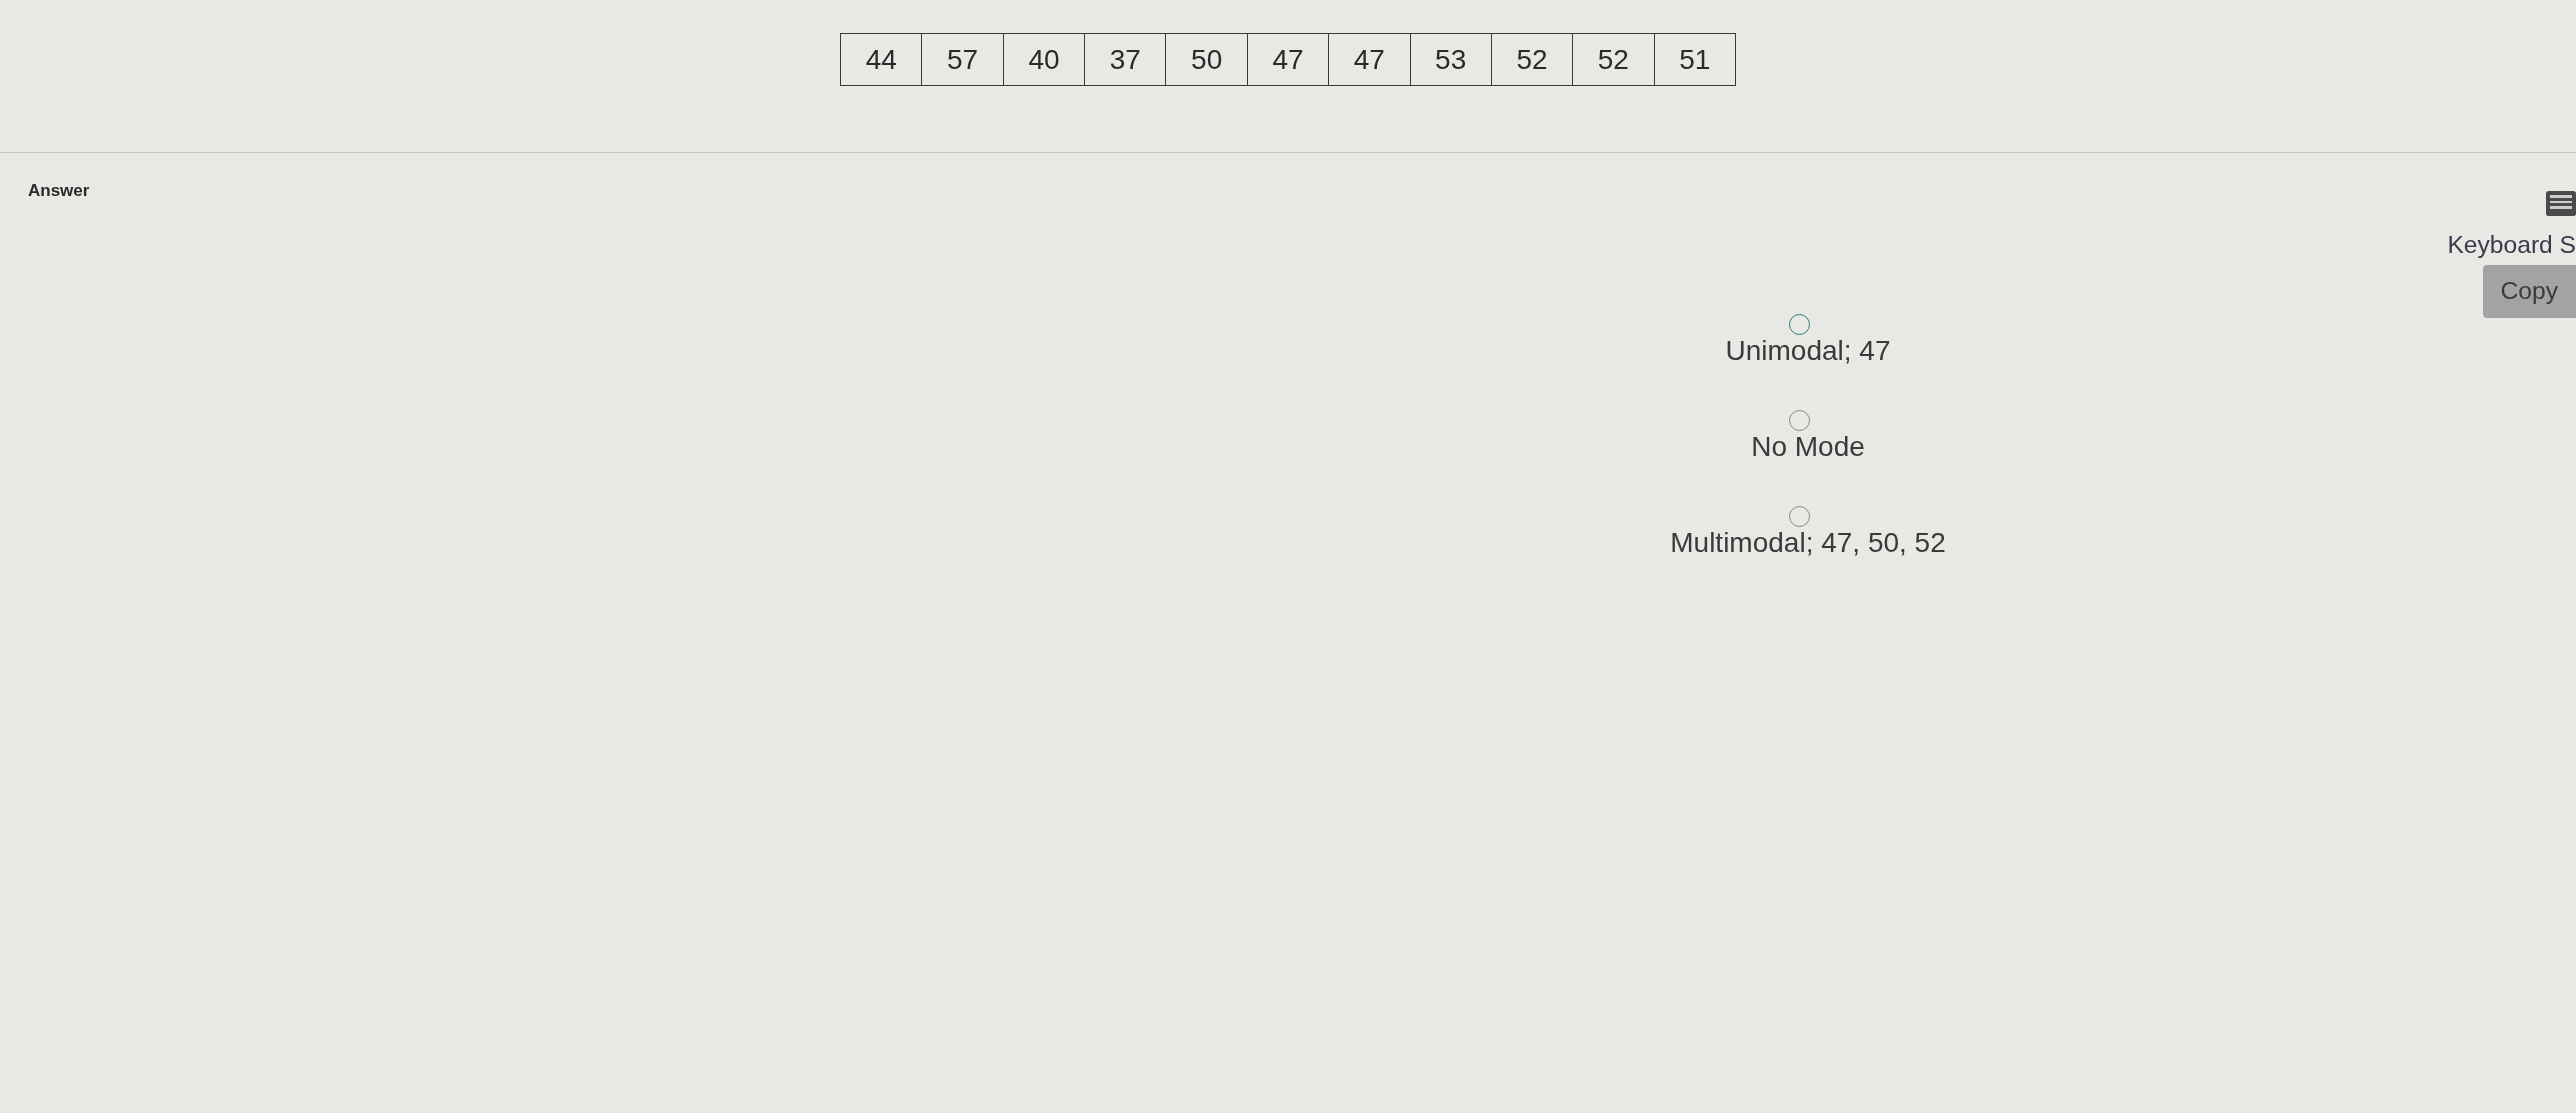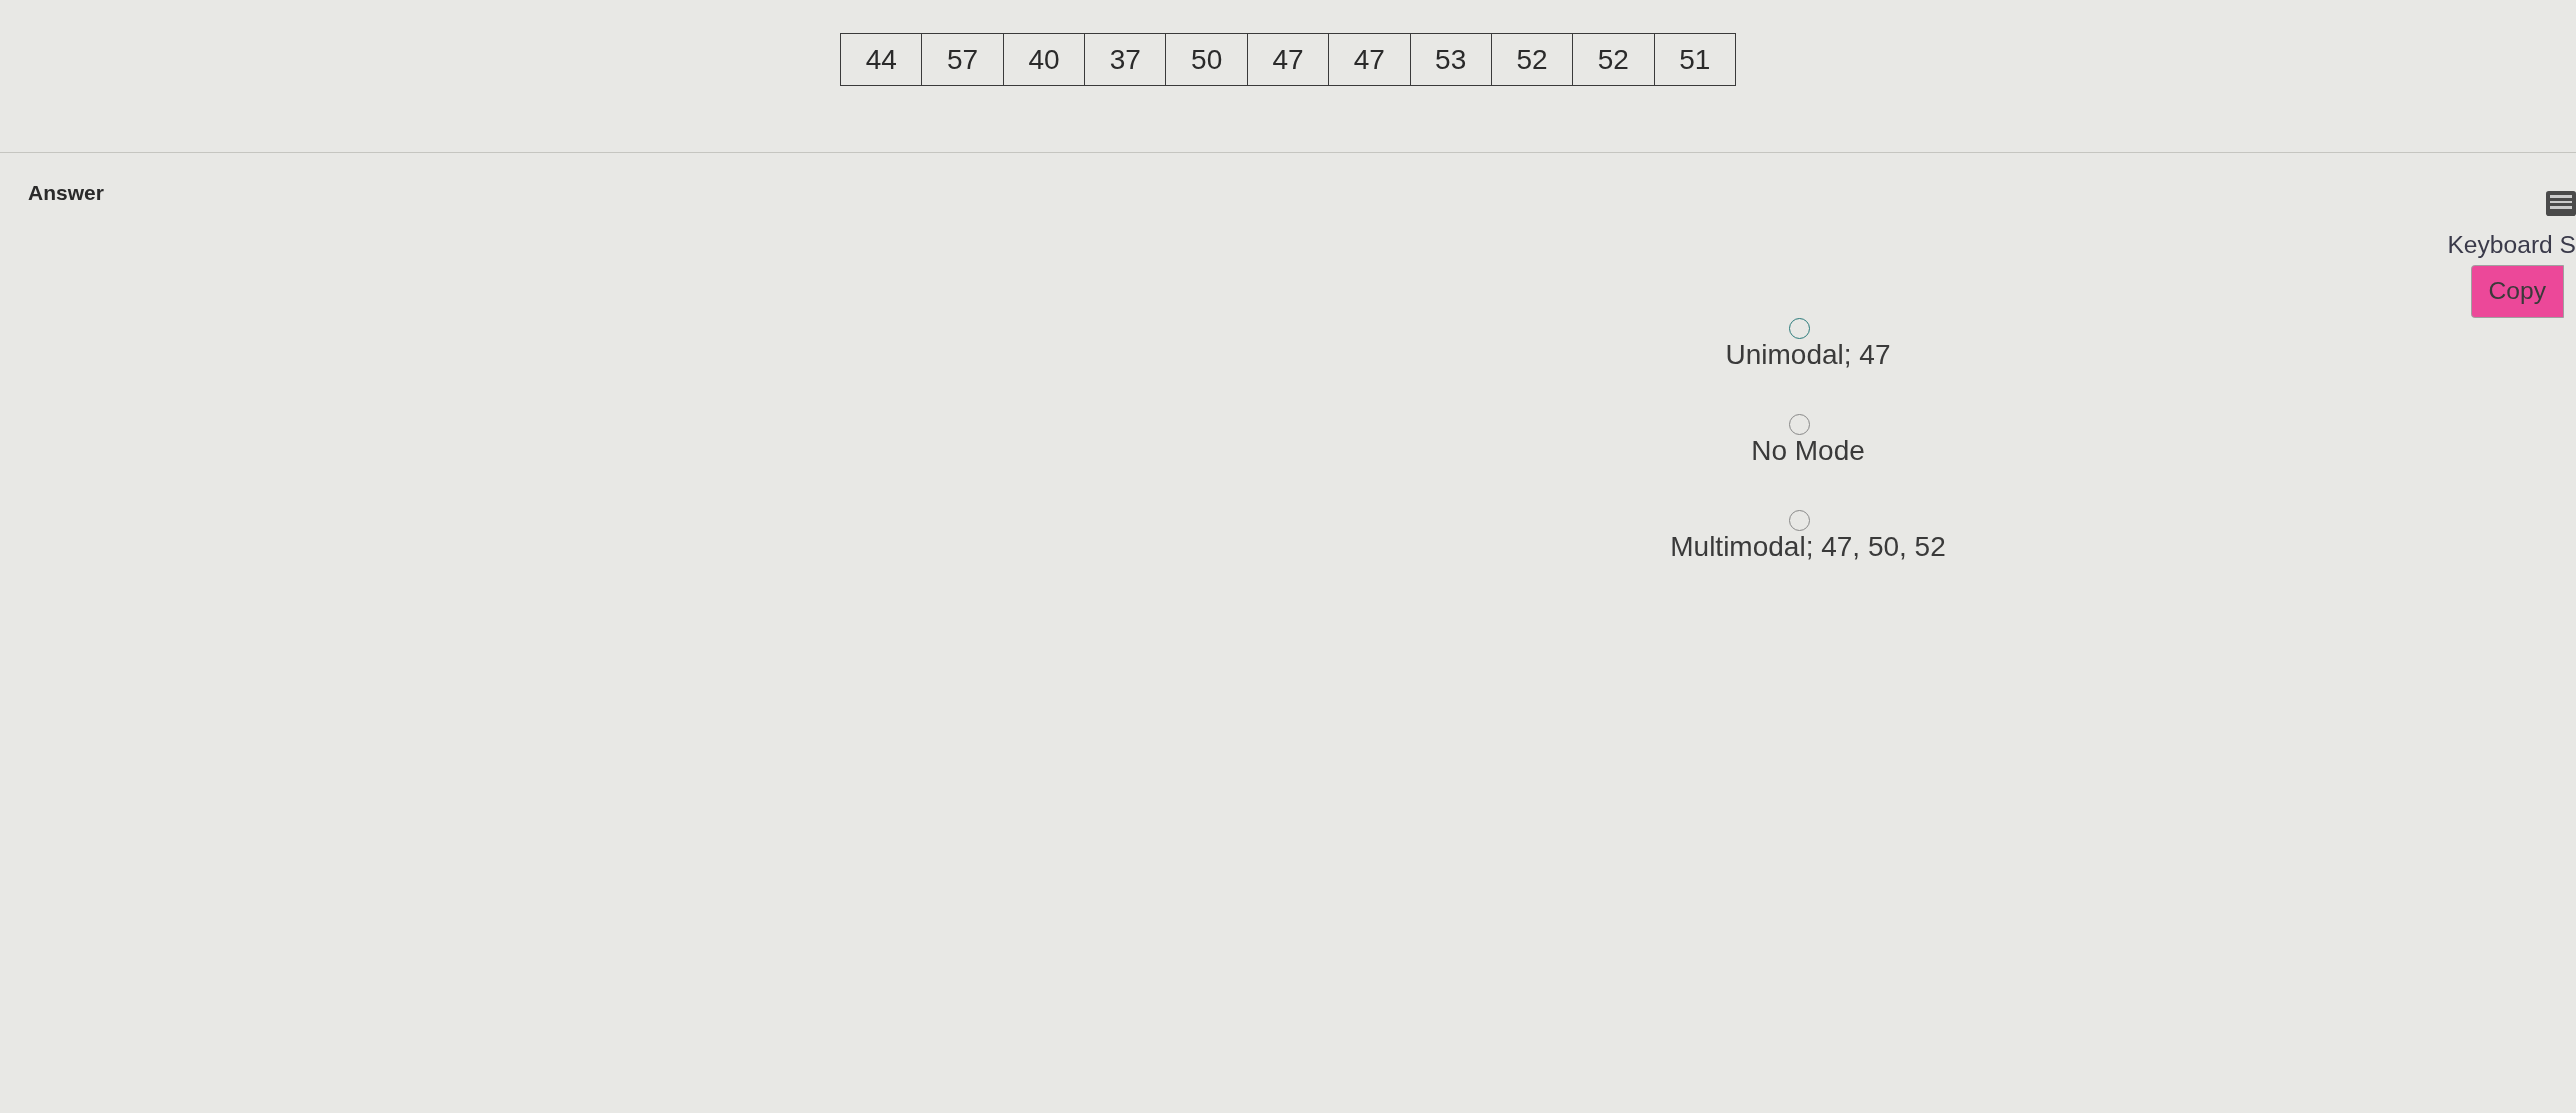--- a/index.html
+++ b/index.html
@@ -32,36 +32,36 @@
     }
     .data-table td {
       border: 1.9px solid #3a3a3a;
       padding: 9.5px 24.6px;
       font-size: 28px;
       text-align: center;
       color: #2a2a2a;
     }
     .copy-button {
       position: absolute;
-      right: 12px;
+      right: 0;
       top: 265px;
-      background: #ec4899;
+      background: #a3a3a3;
       border: 0.9px solid #a0a0a0;
       padding: 11.3px 17px;
       font-size: 24.6px;
       color: #3a3a3a;
       cursor: pointer;
       border-radius: 3.8px 0 0 3.8px;
     }
     .answer-section {
       padding: 28px 28px;
       position: relative;
     }
     .answer-label {
-      font-size: 21px;
+      font-size: 17px;
       font-weight: bold;
       color: #2a2a2a;
     }
     .keyboard-link {
       position: absolute;
       right: 0;
       top: 38px;
       font-size: 24.6px;
       color: #3a3a4a;
       text-align: right;

